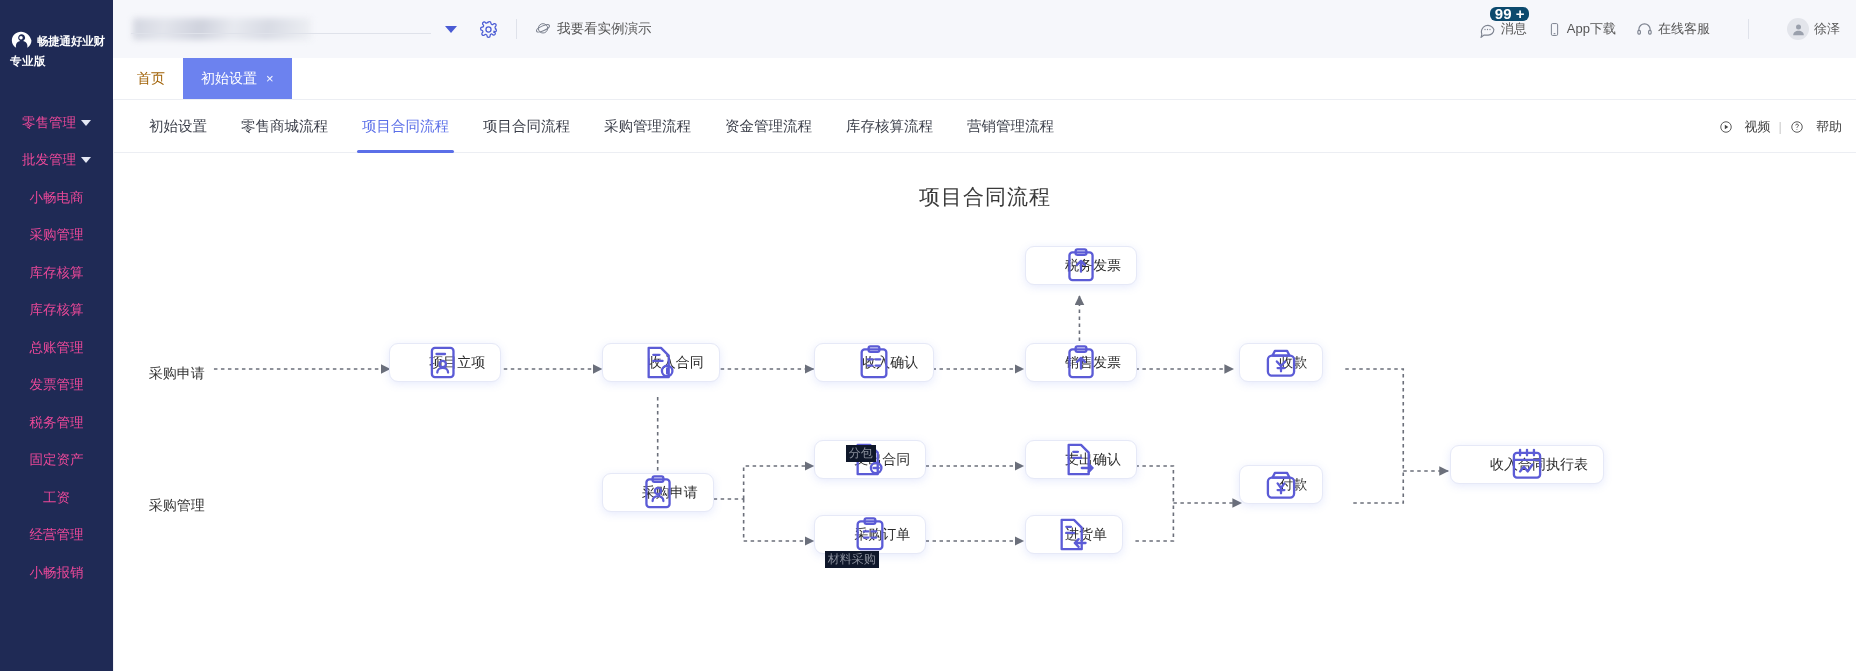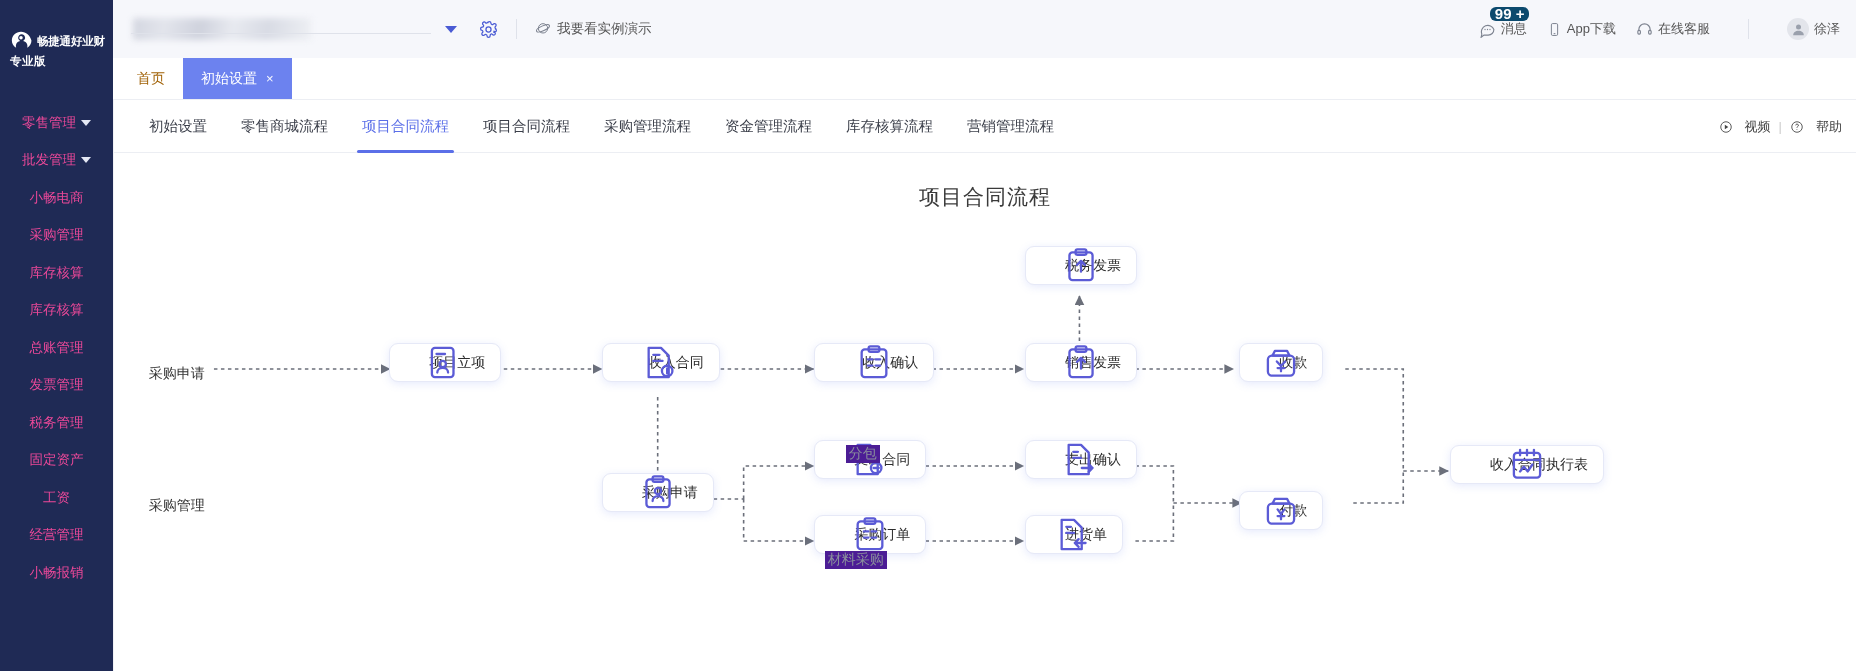--- a/index.html
+++ b/index.html
@@ -139,22 +139,22 @@
   }
   .node {
     position:absolute; display:flex; align-items:center; gap:8px;
     background:#fff; border:1px solid #e6e9f7; border-radius:9px;
     padding:9px 15px 9px 12px; font-size:14px; color:#2c2c2c;
     box-shadow:0 2px 9px rgba(108,130,239,.17); cursor:pointer;
     white-space:nowrap; z-index:2;
   }
   .nicon { width:19px; height:19px; flex:0 0 19px; display:flex; }
   .edge-label {
-    position:absolute; font-size:14px; color:#8a8f9c; white-space:nowrap; z-index:3;
-    background:#4c1d95; padding:0 3px;
+    position:absolute; font-size:12px; color:#8a8f9c; white-space:nowrap; z-index:3;
+    background:#0f172a; padding:0 3px;
   }
 </style>
 </head>
 <body>
 
 <div class="app">
 
   <aside class="sidebar">
     <div class="logo-block">
       <div class="logo-row">
@@ -498,21 +498,21 @@
               <span class="nicon">
                 <svg viewBox="0 0 24 24" width="19" height="19" fill="none" stroke="#5b5bd6" stroke-width="1.5" stroke-linejoin="round" stroke-linecap="round">
                   <path d="M4 2.5h8l5 5v14H4z"></path>
                   <line x1="7" y1="7" x2="10" y2="7"></line>
                   <line x1="7" y1="11" x2="12" y2="11"></line>
                   <path d="M19.5 17.5h-7M15 15l-2.5 2.5L15 20"></path>
                 </svg>
               </span>
               <span>进货单</span>
             </div>
-            <div class="node" style="left: 64.6%; top: 270px;">
+            <div class="node" style="left: 64.6%; top: 244px;">
               <span class="nicon">
                 <svg viewBox="0 0 24 24" width="19" height="19" fill="none" stroke="#5b5bd6" stroke-width="1.5" stroke-linejoin="round" stroke-linecap="round">
                   <path d="M8 4.5h8l1.5 3h-11z"></path>
                   <rect x="3.5" y="7.5" width="17" height="13" rx="2.6"></rect>
                   <path d="M9.8 11.3L12 14.3l2.2-3M12 14.3v3.4M9.8 15.6h4.4"></path>
                 </svg>
               </span>
               <span>付款</span>
             </div>
           </div>

